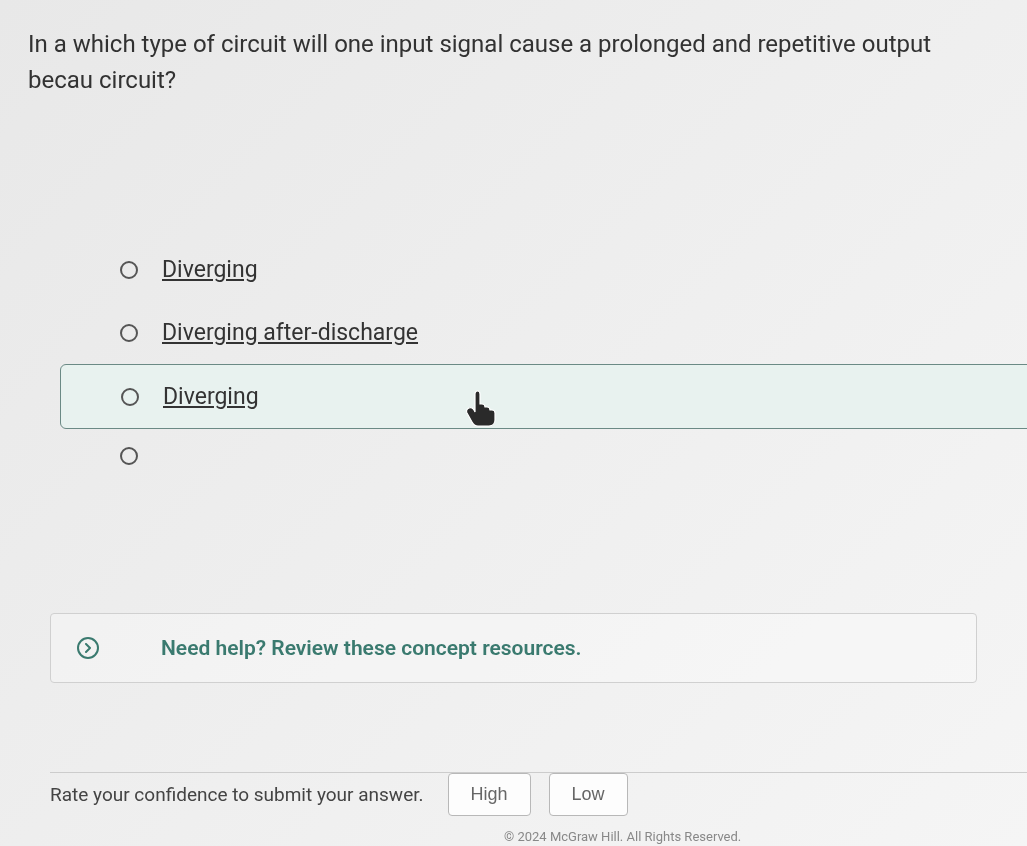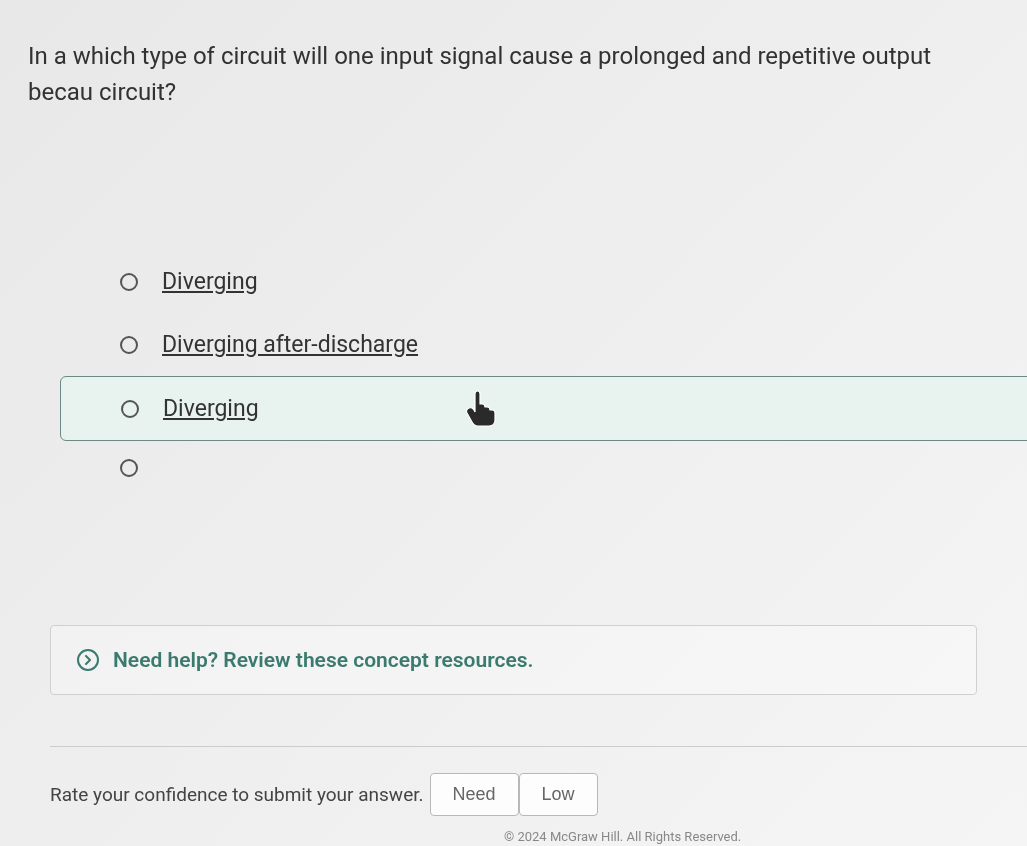--- a/index.html
+++ b/index.html
@@ -10,21 +10,21 @@
     body {
       font-family: -apple-system, BlinkMacSystemFont, "Segoe UI", Roboto, "Helvetica Neue", Arial, sans-serif;
       background: linear-gradient(135deg, #e8e8e8 0%, #f5f5f5 100%);
       width: 1027px;
       height: 846px;
       overflow: hidden;
       color: #333;
       position: relative;
     }
     .question-area {
-      padding: 38px 28px 0 28px;
+      padding: 26px 28px 0 28px;
     }
     .question-text {
       font-size: 24px;
       line-height: 1.5;
       color: #323232;
       font-weight: 400;
     }
     .options-area {
       margin-top: 140px;
       padding-left: 100px;
@@ -87,31 +87,31 @@
       display: flex;
       align-items: center;
       justify-content: center;
       color: #3a7a6f;
       flex-shrink: 0;
     }
     .help-text {
       font-size: 21px;
       font-weight: 600;
       color: #3a7a6f;
+      margin-left: 48px;
     }
     .footer-bar {
       position: absolute;
       bottom: 30px;
       left: 50px;
       right: 0;
       display: flex;
       align-items: center;
-      gap: 0;
+      gap: 18px;
       border-top: 1px solid #ccc;
-      padding-top: 26px;
     }
     .confidence-label {
       font-size: 19px;
       color: #444;
       margin-right: 6px;
     }
     .conf-btn {
       border: 1.5px solid #b8b8b8;
       background: #fdfdfd;
       padding: 10px 22px;
@@ -170,17 +170,17 @@
       <svg width="10" height="10" viewBox="0 0 10 10">
           <path d="M3 1 L7 5 L3 9" fill="none" stroke="#3a7a6f" stroke-width="2" stroke-linecap="round" stroke-linejoin="round"></path>
         </svg>
     </span>
     <span class="help-text">Need help? Review these concept resources.</span>
   </div>
 </div>
 
 <div class="footer-bar">
   <span class="confidence-label">Rate your confidence to submit your answer.</span>
-  <button class="conf-btn">Need</button>
+  <button class="conf-btn">High</button>
   <button class="conf-btn">Low</button>
 </div>
 
 <div class="copyright">© 2024 McGraw Hill. All Rights Reserved.</div>
 
 </body></html>

